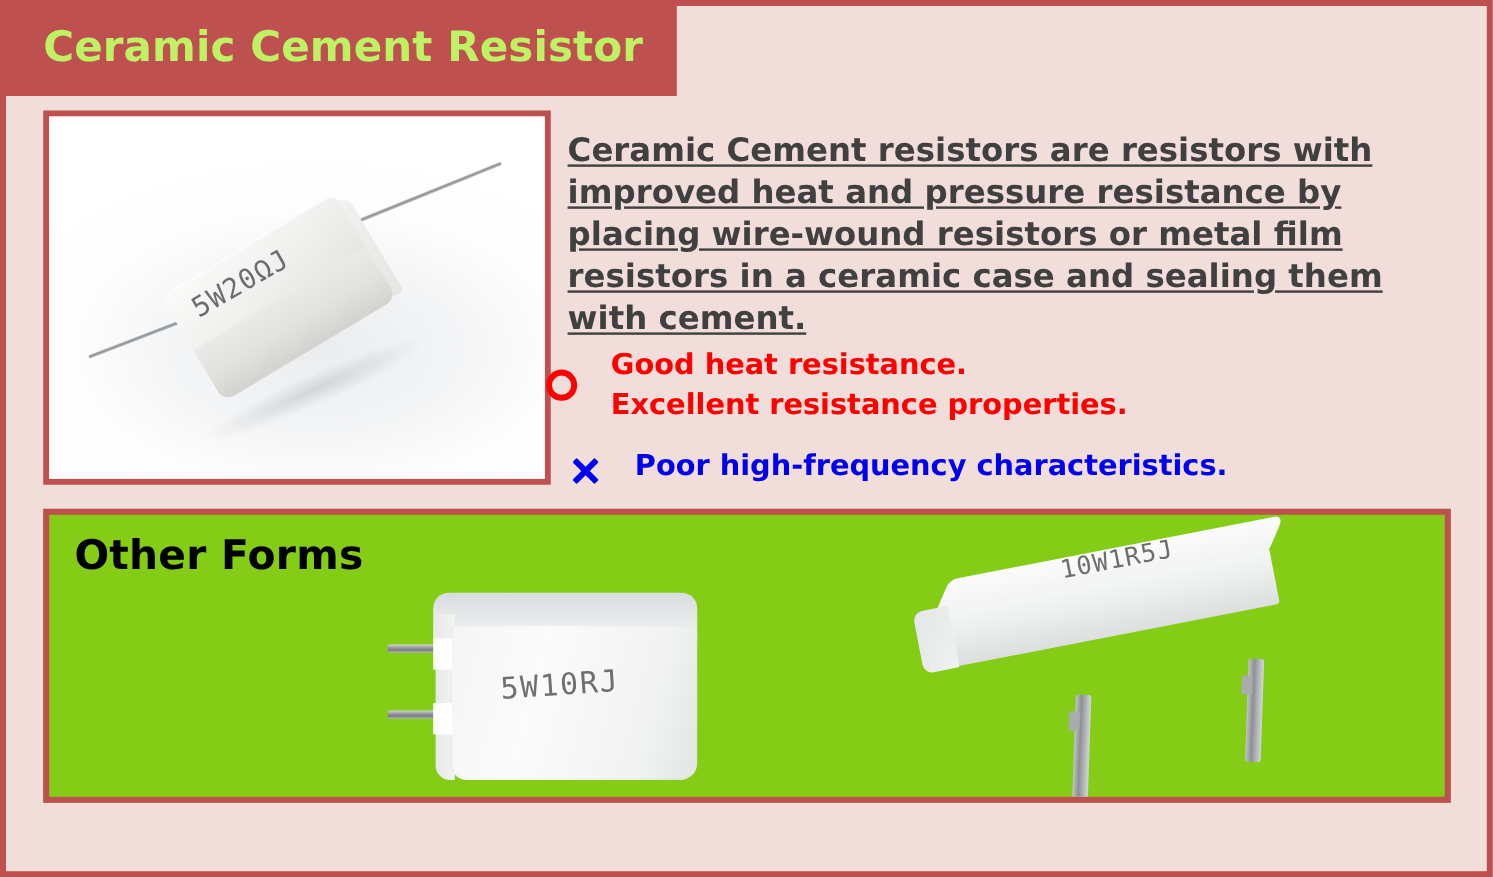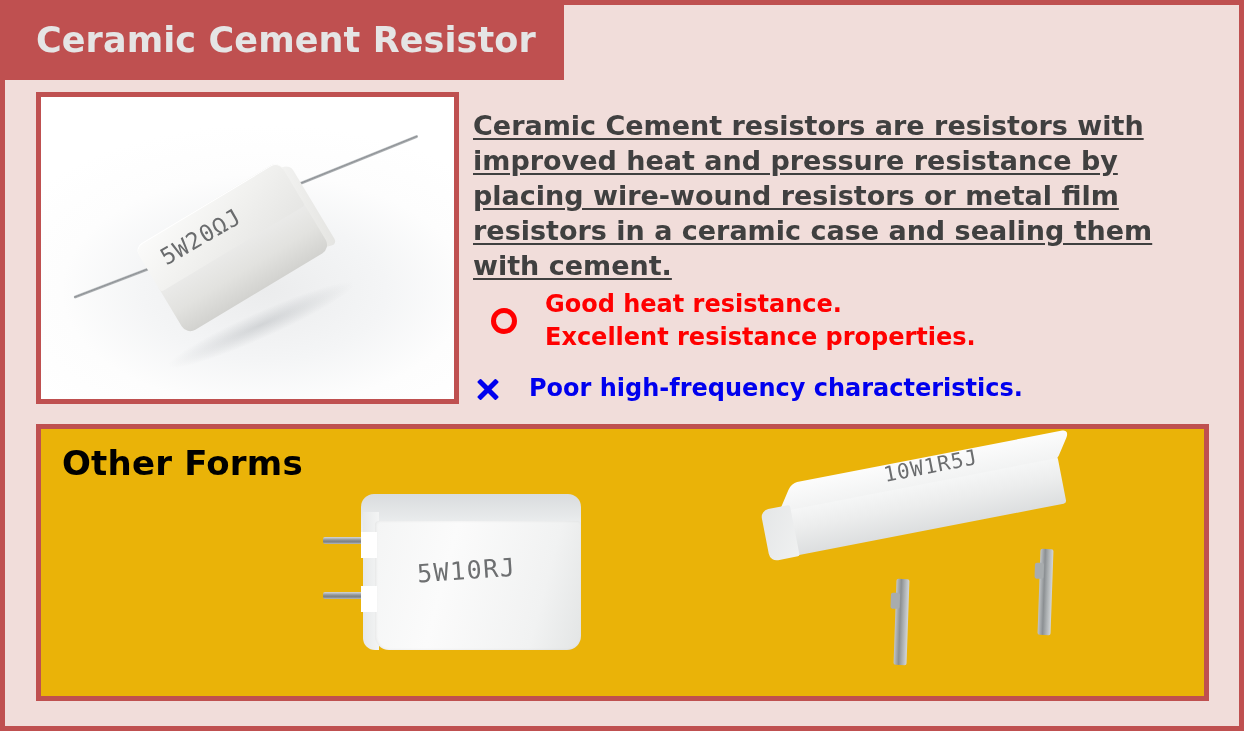--- a/index.html
+++ b/index.html
@@ -32,21 +32,21 @@
     top: -5px;
     width: 564px;
     height: 80px;
     background: #bf5050;
     display: flex;
     align-items: center;
     box-sizing: border-box;
     padding-left: 36px;
   }
   .title-text {
-    color: #e5e5e5;
+    color: #bef264;
     font-size: 35px;
     font-weight: bold;
     letter-spacing: 0.1px;
     line-height: 1;
     white-space: nowrap;
   }
 
   
   .main-photo-frame {
     position: absolute;
@@ -150,32 +150,32 @@
     font-weight: bold;
     line-height: 35px;
     color: #404040;
     text-decoration: underline;
     text-underline-offset: 3px;
   }
 
   
   .pros {
     position: absolute;
-    left: 486px;
+    left: 450px;
     top: 283px;
     display: flex;
     align-items: center;
     justify-content: space-between;
   }
   .cons {
     position: absolute;
     left: 470px;
     top: 367px;
     display: flex;
-    align-items: center;
+    align-items: flex-end;
   }
   .mark-o {
     width: 26px;
     height: 26px;
     border: 5px solid #ff0000;
     border-radius: 50%;
     box-sizing: border-box;
     flex: 0 0 auto;
     margin-right: 28px;
   }
@@ -210,24 +210,24 @@
     line-height: 33px;
     color: #0000ee;
   }
 
   
   .other-panel {
     position: absolute;
     left: 31px;
     top: 419px;
     width: 1173px;
-    height: 277px;
+    height: 245px;
     box-sizing: border-box;
     border: 5px solid #bf5050;
-    background: #eab308;
+    background: #84cc16;
     overflow: hidden;
   }
   .other-title {
     position: absolute;
     left: 21px;
     top: 14px;
     font-size: 34px;
     font-weight: bold;
     color: #000000;
     letter-spacing: .2px;

